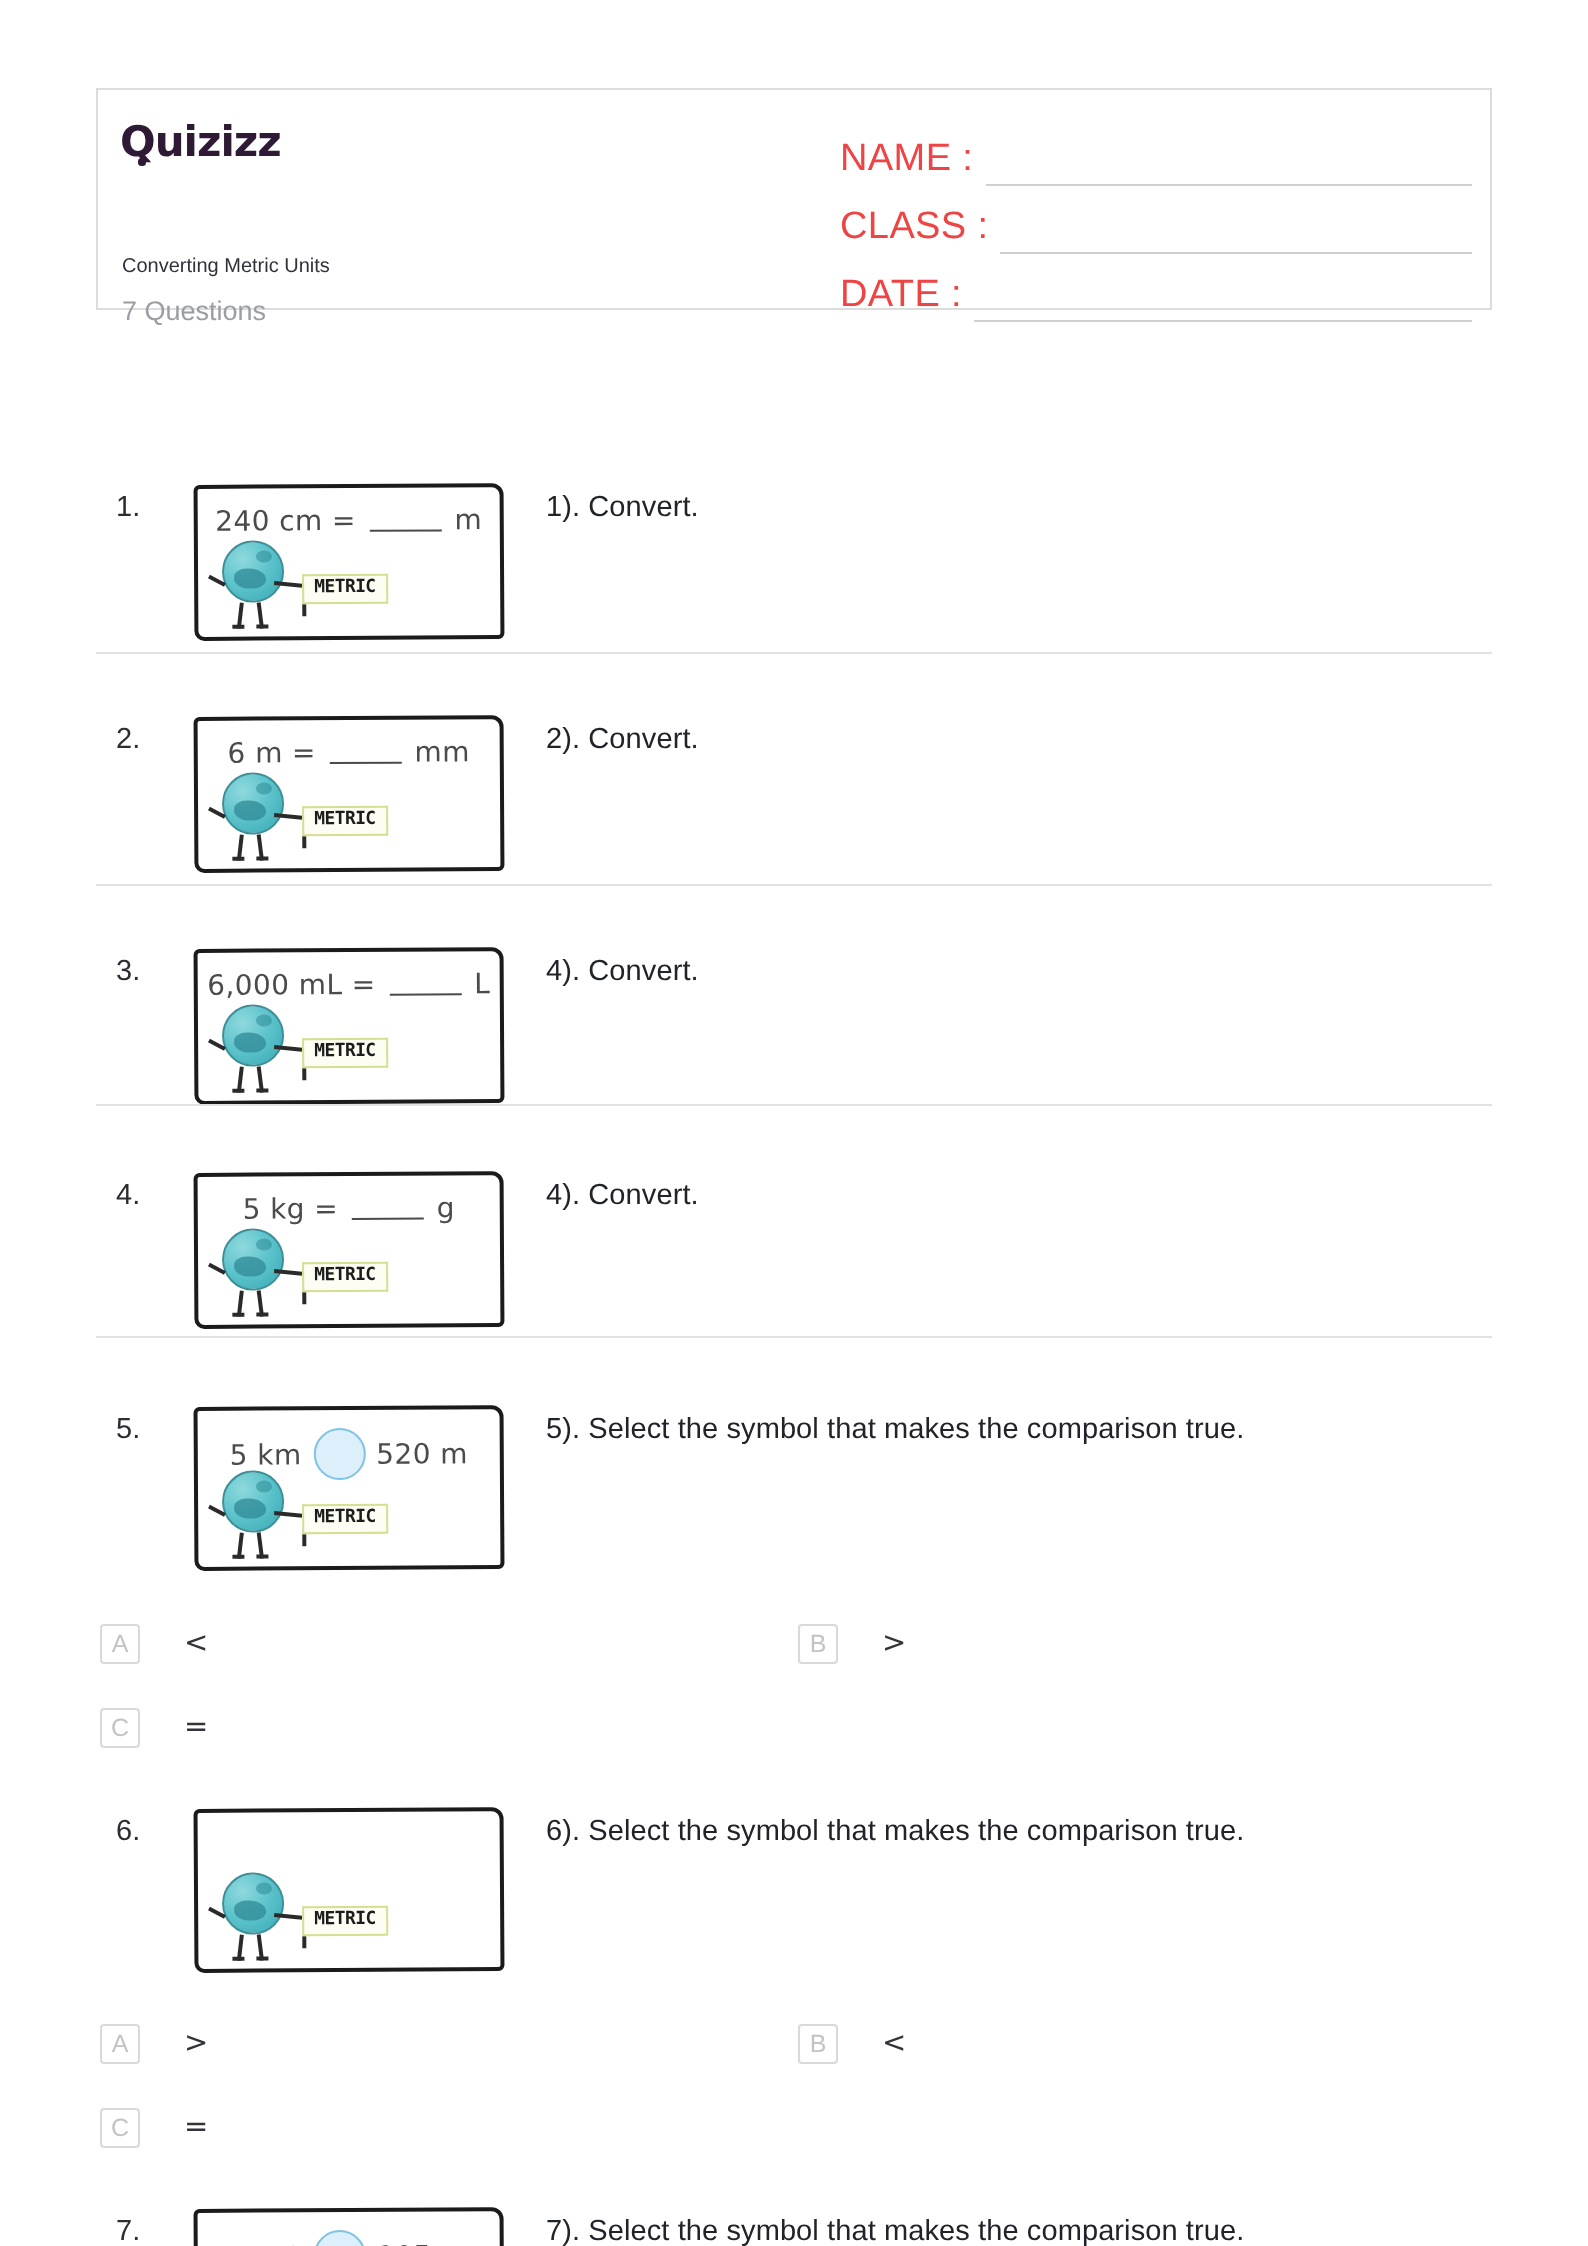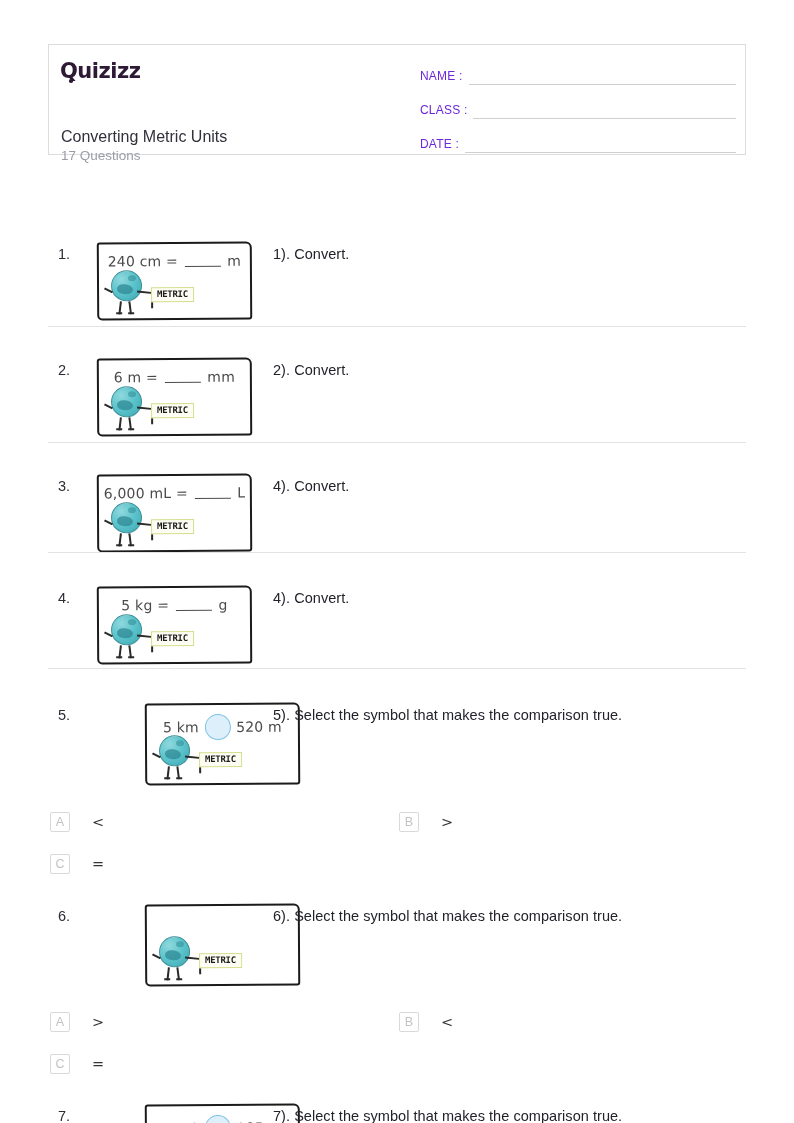--- a/index.html
+++ b/index.html
@@ -42,21 +42,21 @@
     top: 20px;
     width: 3.5px;
     height: 3.5px;
     border-radius: 50%;
     background: #2f1a36;
   }
   .quiz-title {
     position: absolute;
     left: 12px;
     top: 83px;
-    font-size: 16px;
+    font-size: 10px;
     color: #30313b;
   }
   .quiz-sub {
     position: absolute;
     left: 12px;
     top: 103px;
     font-size: 13.5px;
     color: #9b9da6;
   }
 
@@ -64,22 +64,22 @@
     position: absolute;
     left: 371px;
     display: flex;
     align-items: flex-end;
     width: 316px;
   }
   .field-row.r1 { top: 24px; }
   .field-row.r2 { top: 58px; text-align: center; }
   .field-row.r3 { top: 92px; }
   .field-label {
-    font-size: 12px;
-    color: #6d28d9;
+    font-size: 19px;
+    color: #ef4444;
     white-space: nowrap;
     letter-spacing: 0.2px;
     padding-bottom: 2px;
   }
   .field-line {
     flex: 1;
     border-bottom: 1px solid #cfcfcf;
     height: 15px;
     margin-left: 6px;
   }
@@ -112,21 +112,21 @@
     left: 49px;
     top: 0px;
     width: 155px;
     height: 78px;
     border: 2.5px solid #1b1b1b;
     border-radius: 3px 6px 3px 5px;
     background: #ffffff;
     overflow: hidden;
     transform: rotate(-0.35deg);
   }
-  .img-card.tall { height: 82px; margin-left: 48px; }
+  .img-card.tall { height: 82px; }
   .expr {
     position: absolute;
     left: 0;
     right: 0;
     top: 9px;
     text-align: center;
     font-size: 14px;
     color: #4b4b4b;
     font-family: "DejaVu Sans", sans-serif;
     letter-spacing: 0.2px;
@@ -283,21 +283,21 @@
 </style>
 </head>
 <body>
 
 <div class="header-card">
   <div class="brand">
     <span>Quizizz</span>
     <span class="q-dot"></span>
   </div>
   <div class="quiz-title">Converting Metric Units</div>
-  <div class="quiz-sub">17 Questions</div>
+  <div class="quiz-sub">7 Questions</div>
 
   <div class="field-row r1">
     <span class="field-label">NAME :</span>
     <span class="field-line"></span>
   </div>
   <div class="field-row r2">
     <span class="field-label">CLASS :</span>
     <span class="field-line"></span>
   </div>
   <div class="field-row r3">

